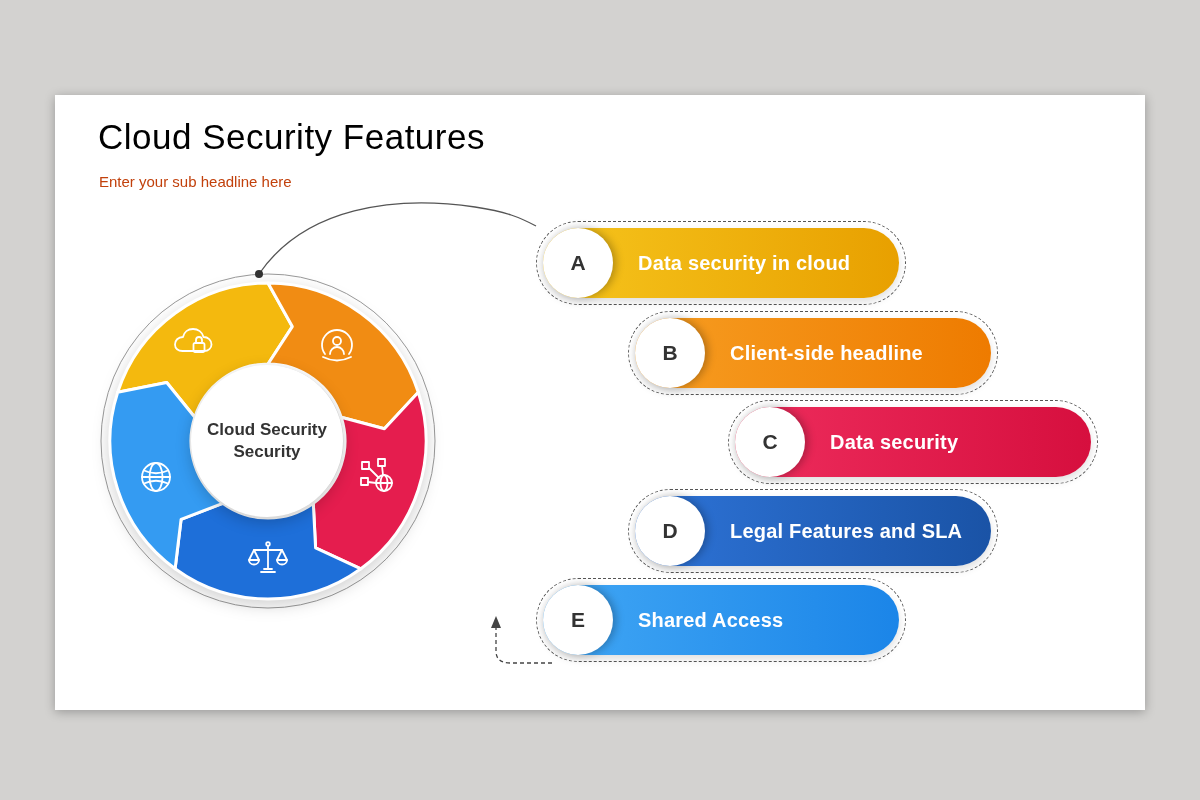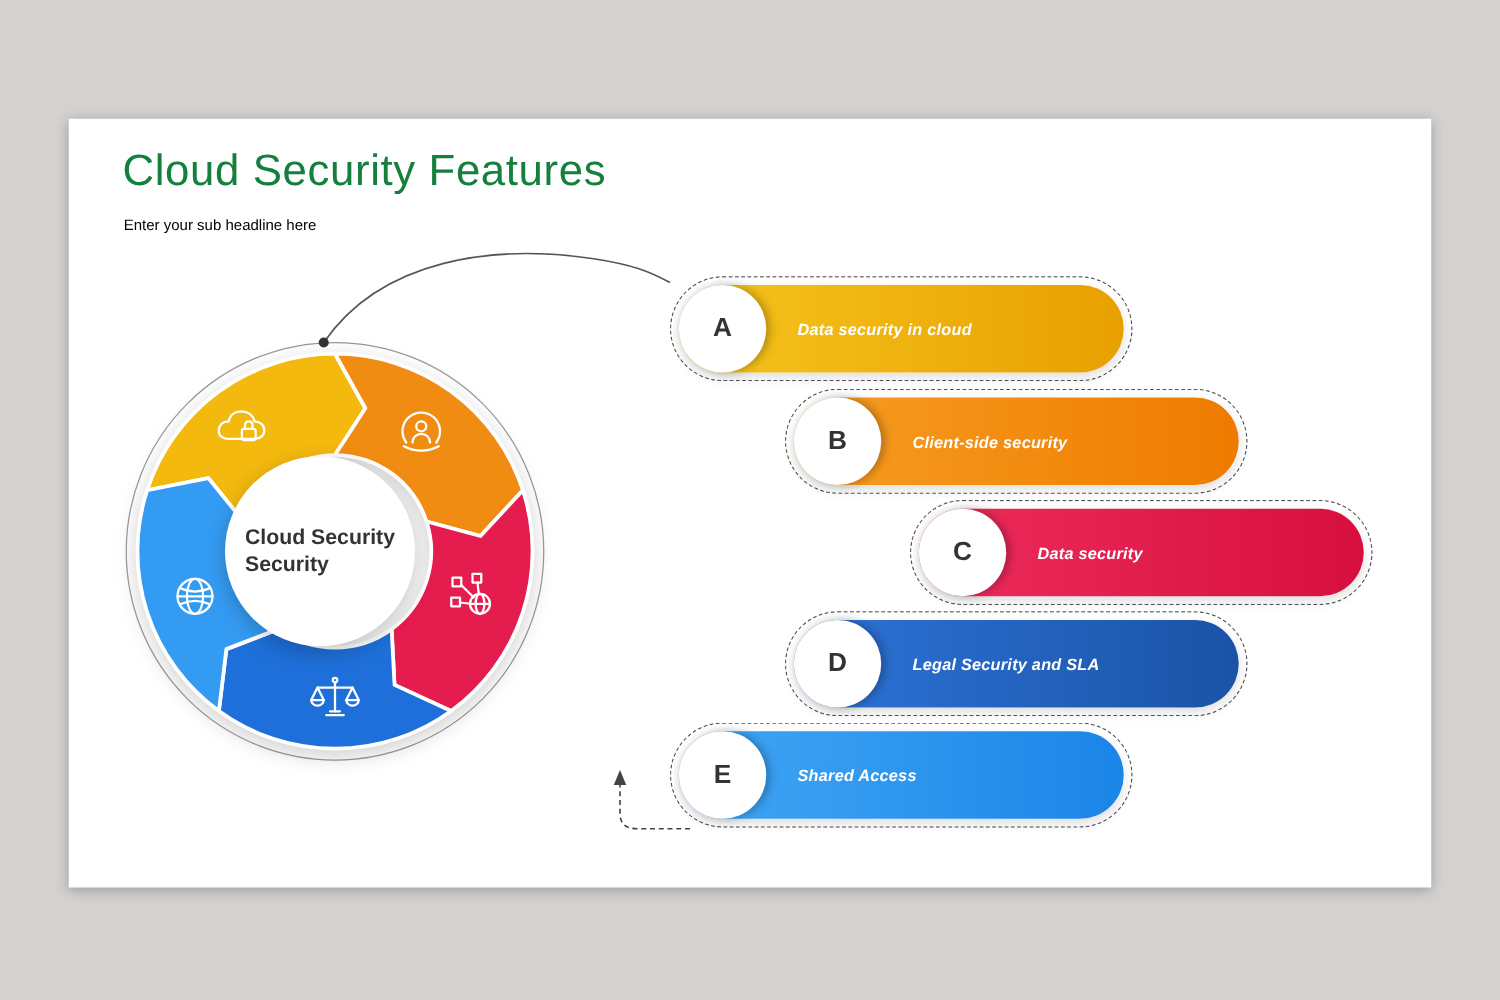--- a/index.html
+++ b/index.html
@@ -1,46 +1,46 @@
 <!DOCTYPE html>
 <html><head>
 <meta charset="utf-8">
 <style>
   html,body{margin:0;padding:0;}
   body{width:1200px;height:800px;font-family:"Liberation Sans",sans-serif;}
   .canvas{position:relative;width:1200px;height:800px;background:#d3d2d0;overflow:hidden;}
   .slide{position:absolute;left:55px;top:95px;width:1090px;height:615px;background:#ffffff;
          box-shadow:0 2px 10px rgba(0,0,0,.28);}
-  .title{position:absolute;left:43px;top:22px;margin:0;font-size:35px;font-weight:400;color:#15803d;letter-spacing:.5px;}
-  .subtitle{position:absolute;left:44px;top:78px;margin:0;font-size:12px;color:#000000;}
+  .title{position:absolute;left:43px;top:22px;margin:0;font-size:35px;font-weight:400;color:#000000;letter-spacing:.5px;}
+  .subtitle{position:absolute;left:44px;top:78px;margin:0;font-size:15px;color:#c2410c;}
   .connector{position:absolute;left:0;top:0;pointer-events:none;}
   .orbit{fill:none;stroke:#9a9a9a;stroke-width:1;}
   .conn{fill:none;stroke:#555;stroke-width:1.3;}
   .dot{fill:#333;}
   .dashed-arrow-line{fill:none;stroke:#444;stroke-width:1.3;stroke-dasharray:4 3;}
   .arrow-head{fill:#444;}
   .ring{position:absolute;left:53px;top:186px;filter:drop-shadow(0 5px 8px rgba(0,0,0,.18));}
   .ring-seg{stroke:#ffffff;stroke-width:3;stroke-linejoin:round;}
   .icon{stroke:#ffffff;stroke-width:1.8;fill:none;stroke-linecap:round;stroke-linejoin:round;}
-  .center-circle{position:absolute;left:125px;top:270px;width:152px;height:152px;border-radius:50%;
+  .center-circle{position:absolute;left:136px;top:270px;width:152px;height:152px;border-radius:50%;
                  background:#fff;box-shadow:0 5px 16px rgba(0,0,0,.22);
-                 display:flex;align-items:center;justify-content:center;text-align:left;}
+                 display:flex;align-items:center;justify-content:center;text-align:center;}
   .center-text{font-weight:bold;font-size:17px;color:#333;line-height:1.3;display:flex;flex-direction:column;}
   .pill-wrap{position:absolute;padding:6px;border:1px dashed #555;border-radius:43px;}
   .pos-a{left:481px;top:126px;}
   .pos-b{left:573px;top:216px;}
   .pos-c{left:673px;top:305px;}
   .pos-d{left:573px;top:394px;}
   .pos-e{left:481px;top:483px;}
   .pill{position:relative;width:356px;height:70px;border-radius:35px;display:flex;align-items:center;
         box-shadow:0 4px 9px rgba(0,0,0,.13);}
   .badge{position:absolute;left:0;top:0;width:70px;height:70px;border-radius:50%;background:#fff;
          box-shadow:3px 0 8px rgba(0,0,0,.28);display:flex;align-items:center;justify-content:center;
          font-weight:bold;font-size:21px;color:#333;}
-  .pill-label{margin-left:95px;color:#fff;font-weight:bold;font-size:13px;letter-spacing:.2px;font-style:italic;}
+  .pill-label{margin-left:95px;color:#fff;font-weight:bold;font-size:20px;letter-spacing:.2px;}
 </style>
 </head>
 <body>
 
 <div class="canvas">
   <div class="slide">
 
     <h1 class="title">Cloud Security Features</h1>
     <p class="subtitle">Enter your sub headline here</p>
 
@@ -115,39 +115,39 @@
         </div>
         <span class="pill-label">Data security in cloud</span>
       </div>
     </div>
 
     <div class="pill-wrap pos-b">
       <div class="pill" style="background: linear-gradient(90deg, rgb(247, 158, 34), rgb(238, 123, 0));">
         <div class="badge">
           <span>B</span>
         </div>
-        <span class="pill-label">Client-side security</span>
+        <span class="pill-label">Client-side headline</span>
       </div>
     </div>
 
     <div class="pill-wrap pos-c">
       <div class="pill" style="background: linear-gradient(90deg, rgb(238, 45, 93), rgb(214, 15, 62));">
         <div class="badge">
           <span>C</span>
         </div>
         <span class="pill-label">Data security</span>
       </div>
     </div>
 
     <div class="pill-wrap pos-d">
       <div class="pill" style="background: linear-gradient(90deg, rgb(46, 116, 216), rgb(26, 83, 166));">
         <div class="badge">
           <span>D</span>
         </div>
-        <span class="pill-label">Legal Security and SLA</span>
+        <span class="pill-label">Legal Features and SLA</span>
       </div>
     </div>
 
     <div class="pill-wrap pos-e">
       <div class="pill" style="background: linear-gradient(90deg, rgb(65, 167, 245), rgb(27, 133, 232));">
         <div class="badge">
           <span>E</span>
         </div>
         <span class="pill-label">Shared Access</span>
       </div>

